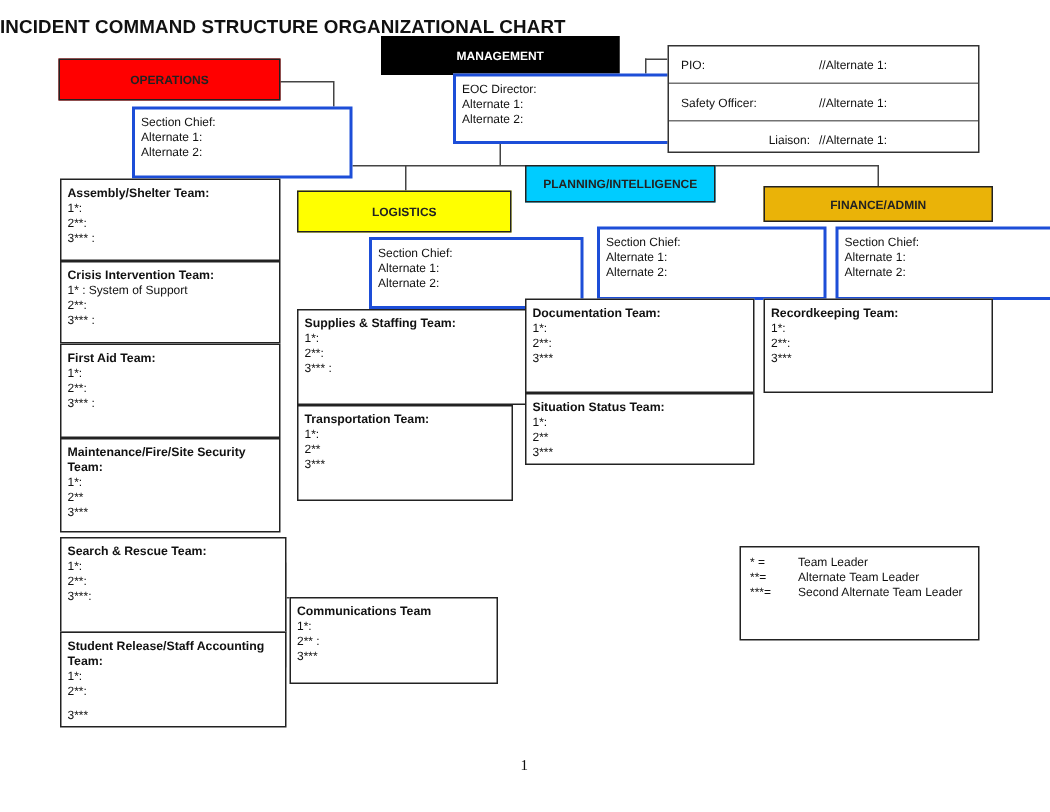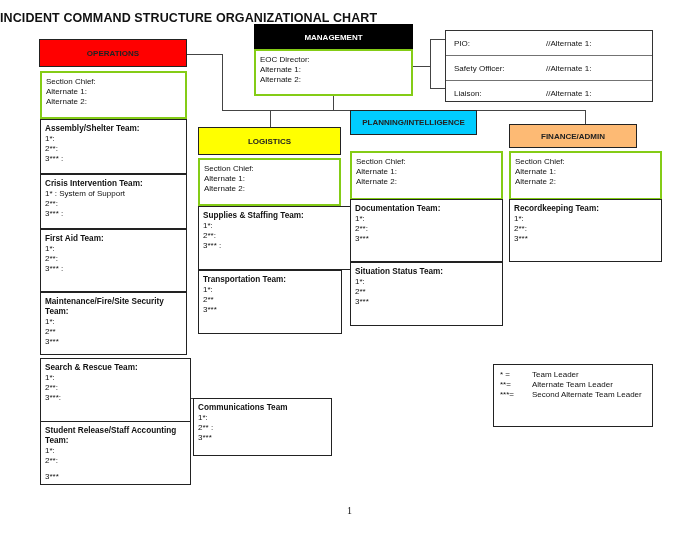--- a/index.html
+++ b/index.html
@@ -2,25 +2,25 @@
 <html><head>
   <meta charset="utf-8">
   <style>
     html, body { margin:0; padding:0; background:#ffffff; }
     body { width:700px; height:541px; position:relative; overflow:hidden;
            font-family:"Liberation Sans", sans-serif; color:#111; }
     .abs { position:absolute; box-sizing:border-box; }
     .title { left:0; width:700px; top:11px; text-align:left; font-weight:bold; font-size:12.5px; letter-spacing:0.1px; }
     .hdr { display:flex; align-items:center; justify-content:center; font-size:8px; font-weight:bold; border:1px solid #222; }
     .box { border:1px solid #222; background:#fff; font-size:8px; line-height:10px; padding:4px 4px; }
-    .box.thick { border:2px solid #84cc16; }
+    .box.thick { border:2px solid #1d4ed8;margin-left:48px; }
     .team-title { font-weight:bold; font-size:8.2px; }
     .line { position:absolute; background:#444; }
     .row { display:flex; align-items:center; height:24px; border-bottom:1px solid #737373; font-size:8px; padding-left:8px; }
-    .row:last-child { border-bottom:none; }
+    .row:last-child { border-bottom:none;text-align:right; }
     .row .k { width:86px; }
     .legend-row { display:flex; font-size:8px; line-height:10px; }
     .legend-row .sym { width:32px; padding-left:6px; }
     .pagenum { font-family:"Liberation Serif", serif; font-size:10px; }
   </style>
 </head>
 <body>
 
 <div class="abs title">INCIDENT COMMAND STRUCTURE ORGANIZATIONAL CHART</div>
 
@@ -142,28 +142,28 @@
   <div>Section Chief:</div>
   <div>Alternate 1:</div>
   <div>Alternate 2:</div>
 </div>
 <div class="abs box" style="left:350px; top:199px; width:153px; height:63px;">
   <div class="team-title">Documentation Team:</div>
   <div>1*:</div>
   <div>2**:</div>
   <div>3***</div>
 </div>
-<div class="abs box" style="left:350px; top:262px; width:153px; height:64px;">
+<div class="abs box" style="left:350px; top:262px; width:153px; height:48px;">
   <div class="team-title">Situation Status Team:</div>
   <div>1*:</div>
   <div>2**</div>
   <div>3***</div>
 </div>
 
-<div class="abs hdr" style="left:509px; top:124px; width:128px; height:24px; background:#fdba74; color:#222;">
+<div class="abs hdr" style="left:509px; top:124px; width:153px; height:24px; background:#eab308; color:#222;">
   <span>FINANCE/ADMIN</span>
 </div>
 <div class="abs box thick" style="left:509px; top:151px; width:153px; height:49px;">
   <div>Section Chief:</div>
   <div>Alternate 1:</div>
   <div>Alternate 2:</div>
 </div>
 <div class="abs box" style="left:509px; top:199px; width:153px; height:63px;">
   <div class="team-title">Recordkeeping Team:</div>
   <div>1*:</div>

